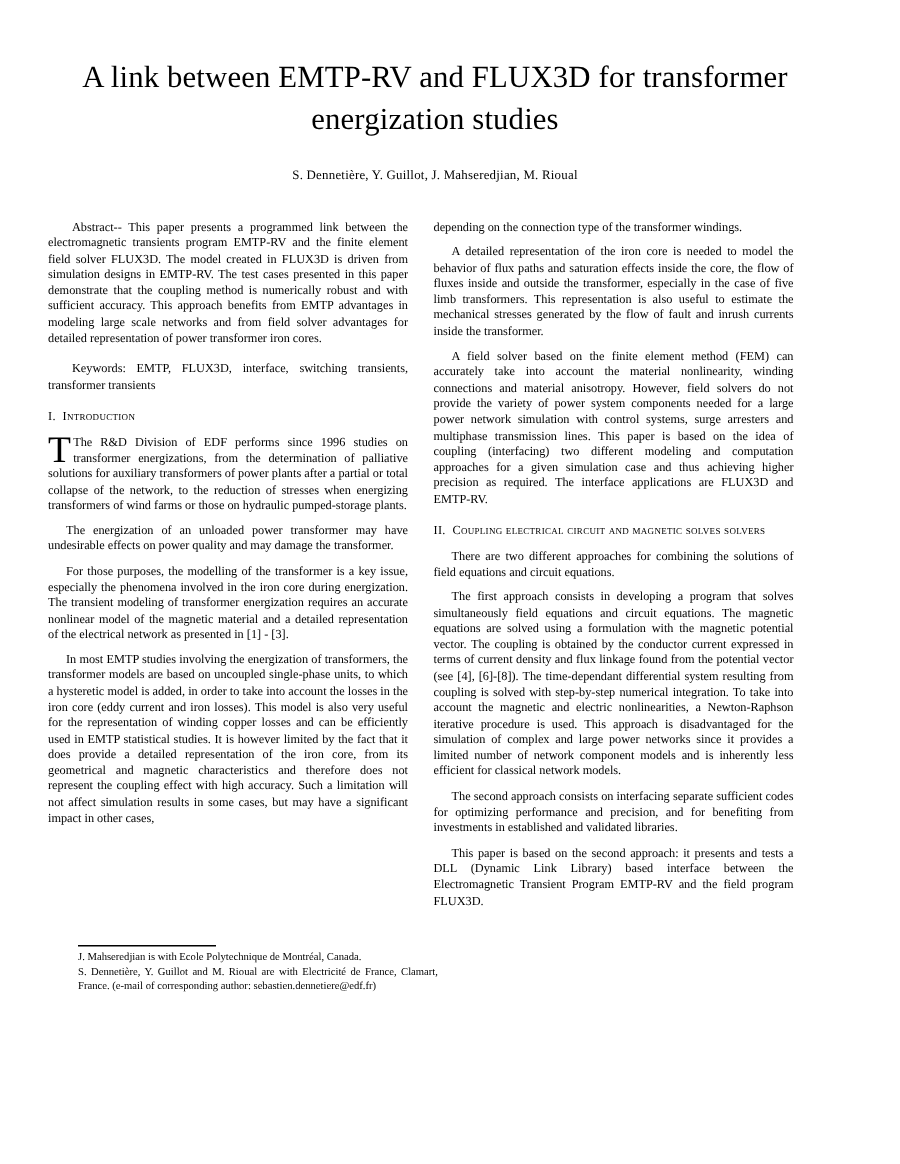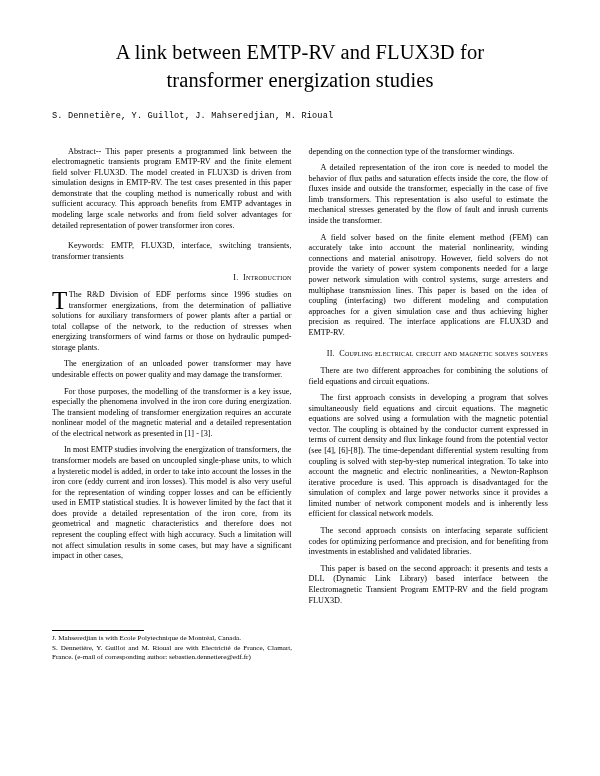--- a/index.html
+++ b/index.html
@@ -12,36 +12,36 @@
     height: 776px;
     font-family: "Liberation Serif", serif;
     color: #000000;
     overflow: hidden;
   }
   .page {
     position: relative;
     width: 600px;
     height: 688px;
     box-sizing: border-box;
-    padding: 38px 52px 18px 52px;
+    padding: 38px 52px 18px 32px;
   }
   .title {
     text-align: center;
     font-size: 20.5px;
     line-height: 1.38;
     font-weight: normal;
     margin: 0 14px 0 14px;
     letter-spacing: 0.1px;
   }
   .authors {
+    text-align: center;
     font-size: 8.6px;
     margin-top: 16px;
     margin-bottom: 0;
     letter-spacing: 0.15px;
-    font-family: Liberation Mono, monospace;
   }
   .columns {
     display: flex;
     gap: 17px;
     margin-top: 26px;
   }
   .col {
     width: 240px;
     text-align: justify;
     font-size: 8.2px;
@@ -58,21 +58,21 @@
     text-indent: 16px;
     text-align: justify;
   }
   .keywords {
     font-weight: normal;
     text-indent: 16px;
     margin-top: 10px;
     text-align: justify;
   }
   .sec-head {
-    text-align: right;
+    text-align: left;
     font-size: 8.2px;
     font-variant: small-caps;
     margin: 11px 0 6px 0;
     text-indent: 0;
     letter-spacing: 0.2px;
   }
   .dropcap-para {
     text-indent: 0;
     position: relative;
   }

